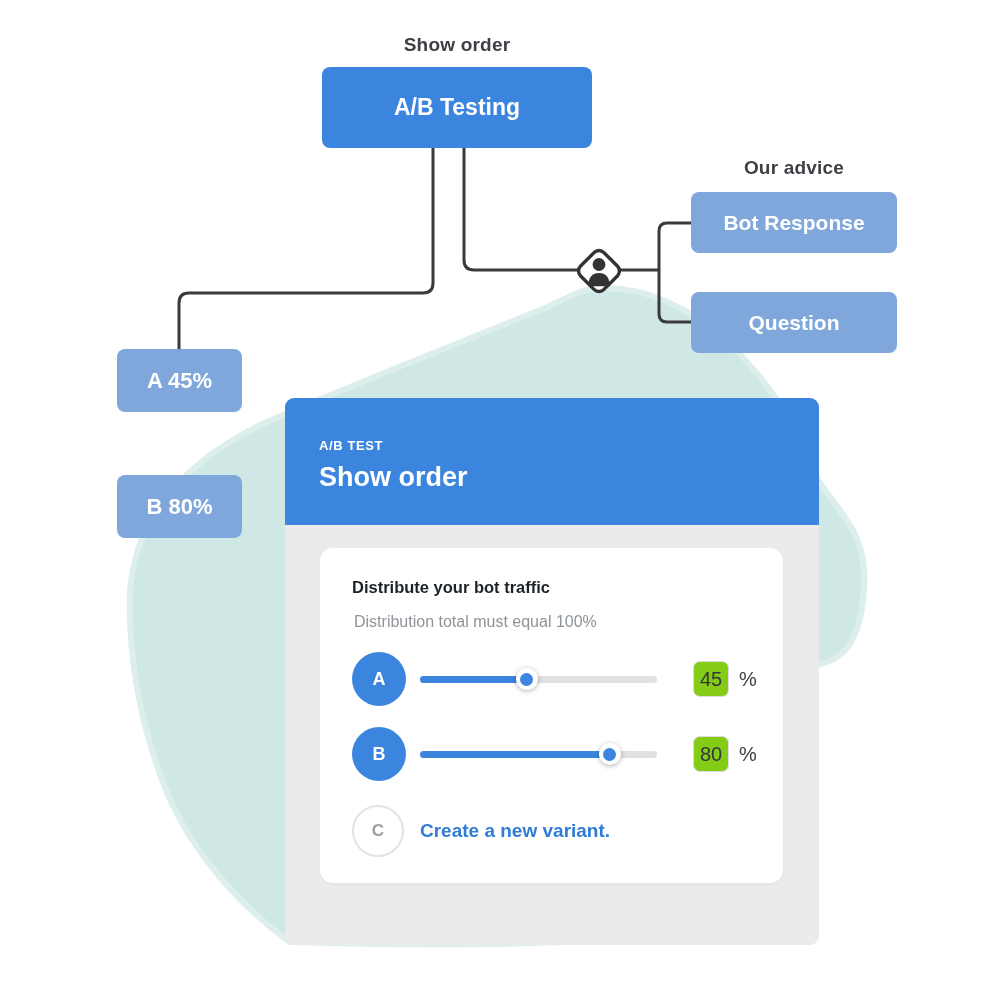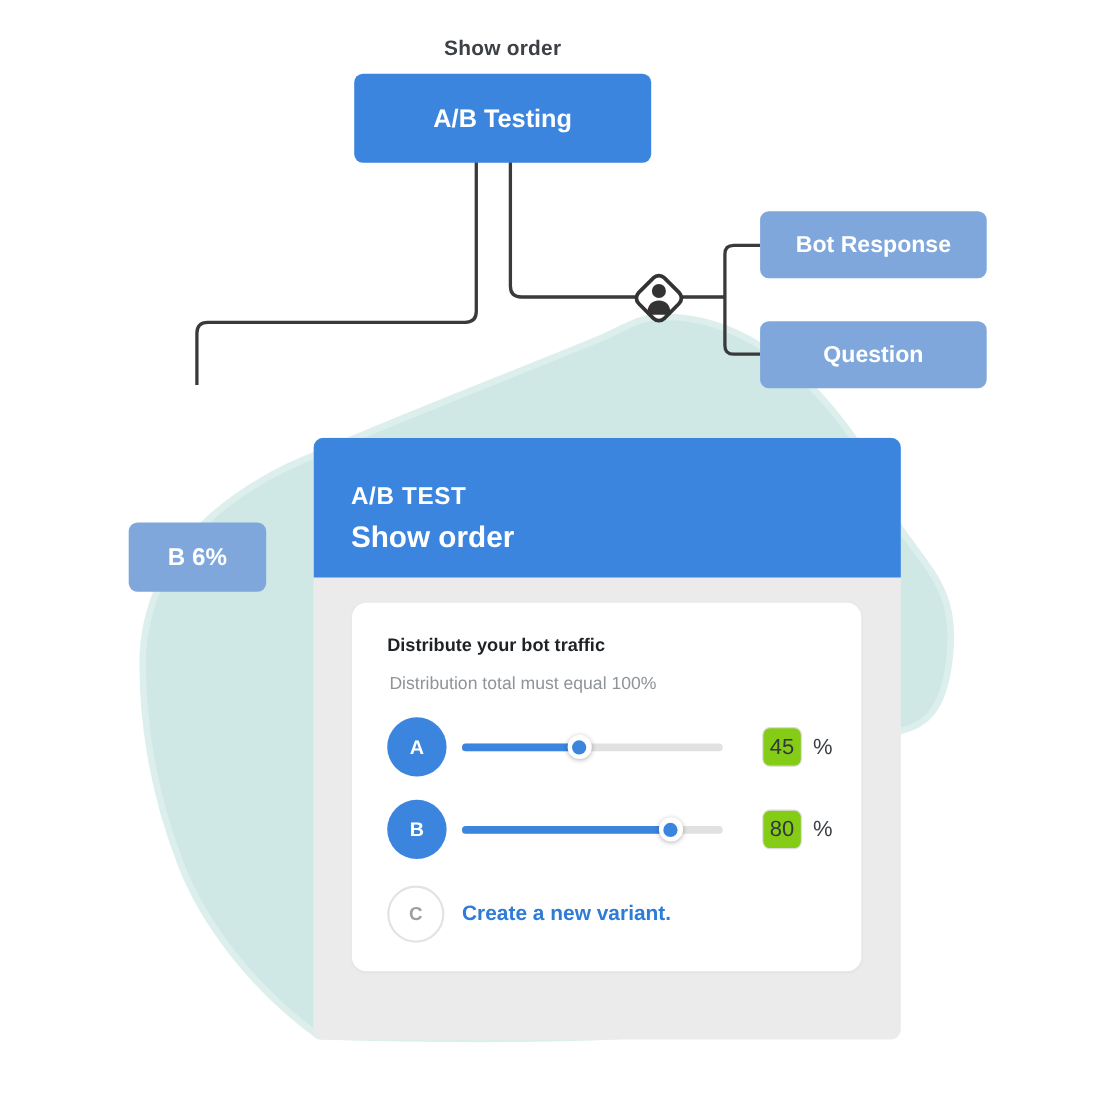--- a/index.html
+++ b/index.html
@@ -21,21 +21,21 @@
   #node-ab-testing{left:322px;top:67px;width:270px;height:81px;font-size:23px;font-weight:600;}
   #node-bot-response{left:691px;top:192px;width:206px;height:61px;font-size:21px;font-weight:600;}
   #node-question{left:691px;top:292px;width:206px;height:61px;font-size:21px;font-weight:600;}
   #node-variant-a{left:117px;top:349px;width:125px;height:63px;font-size:22px;font-weight:600;}
   #node-variant-b{left:117px;top:475px;width:125px;height:63px;font-size:22px;font-weight:600;}
 
   
   .card{position:absolute;left:285px;top:398px;width:534px;height:547px;border-radius:9px;
         background:#ebebeb;overflow:hidden;}
   .card-header{position:relative;width:100%;height:127px;background:#3b85de;padding:40px 0 0 34px;}
-  .card-kicker{color:#ffffff;font-size:22px;font-weight:700;letter-spacing:.6px;}
+  .card-kicker{color:#ffffff;font-size:13px;font-weight:700;letter-spacing:.6px;}
   .card-title{color:#ffffff;font-size:27px;font-weight:600;margin-top:9px;}
 
   .panel{position:absolute;left:35px;top:150px;width:463px;height:335px;background:#ffffff;
          border-radius:13px;box-shadow:0 1px 3px rgba(0,0,0,.04);}
   .panel-title{position:absolute;left:32px;top:30px;font-size:16.5px;font-weight:700;color:#1d2226;}
   .panel-subtitle{position:absolute;left:34px;top:65px;font-size:16px;font-weight:500;color:#8f9499;}
 
   .variant-row{position:absolute;left:32px;height:54px;display:flex;align-items:center;}
   #row-a{top:104px;} #row-b{top:179px;} #row-c{top:256px;}
 
@@ -85,25 +85,27 @@
     <g>
       <rect x="-16.5" y="-16.5" width="33" height="33" rx="7" transform="translate(599,271) rotate(45)" fill="#ffffff" stroke="#333333" stroke-width="3.4"></rect>
       <g fill="#333333">
         <circle cx="599" cy="264.5" r="6.4"></circle>
         <path d="M588.3,286.2 L609.7,286.2 C609.7,277.4 605.6,273.1 599,273.1 C592.4,273.1 588.3,277.4 588.3,286.2 Z"></path>
       </g>
     </g>
   </svg>
 
   <div class="flow-label" id="label-show-order">Show order</div>
+  <div class="flow-label" id="label-our-advice">Our advice</div>
 
   <div class="node node-light" id="node-bot-response">Bot Response</div>
   <div class="node node-dark" id="node-ab-testing">A/B Testing</div>
   <div class="node node-light" id="node-question">Question</div>
-  <div class="node node-light" id="node-variant-b">B 6%</div>
+  <div class="node node-light" id="node-variant-a">A 45%</div>
+  <div class="node node-light" id="node-variant-b">B 80%</div>
 
   <div class="card">
     <div class="card-header">
       <div class="card-kicker">A/B TEST</div>
       <div class="card-title">Show order</div>
     </div>
 
     <div class="panel">
       <div class="panel-title">Distribute your bot traffic</div>
       <div class="panel-subtitle">Distribution total must equal 100%</div>

